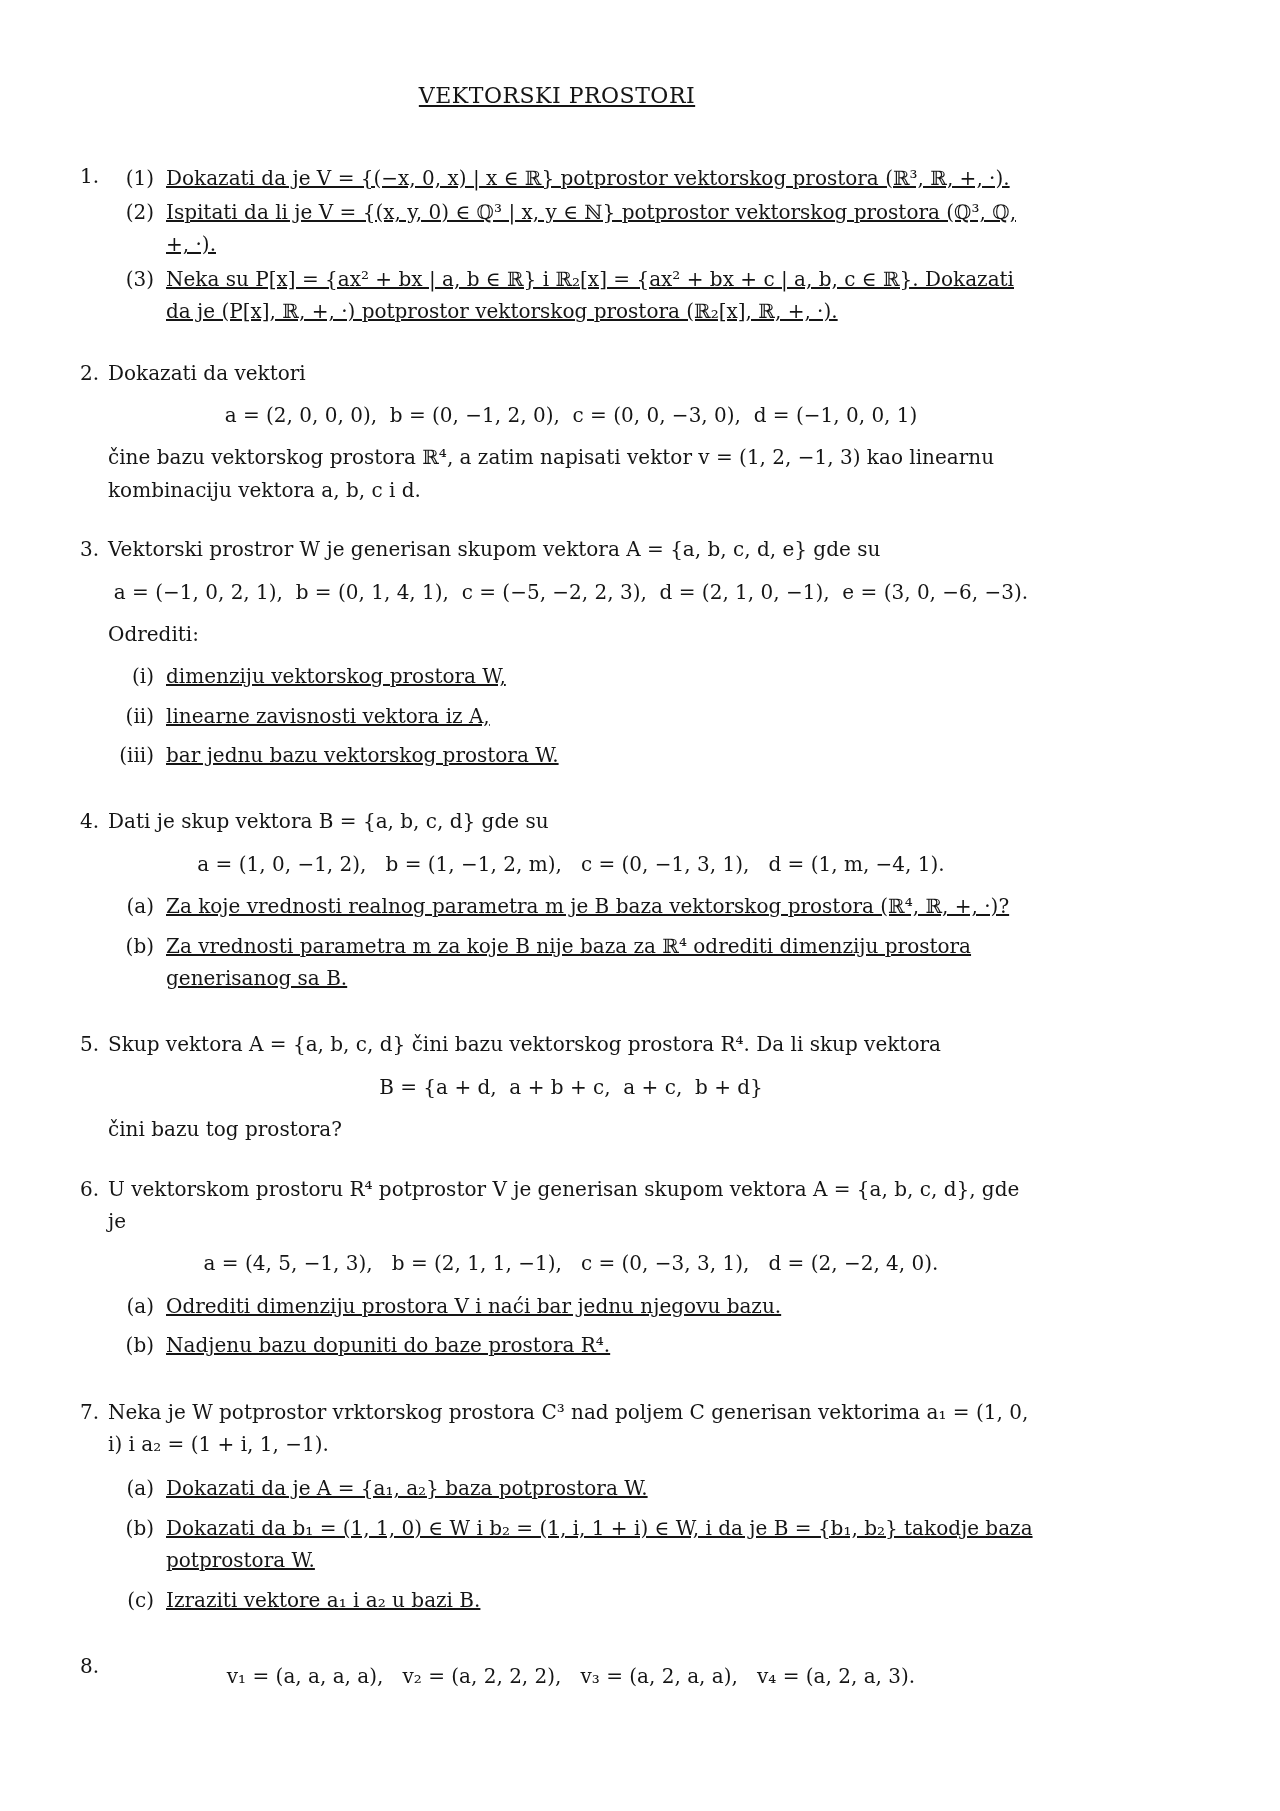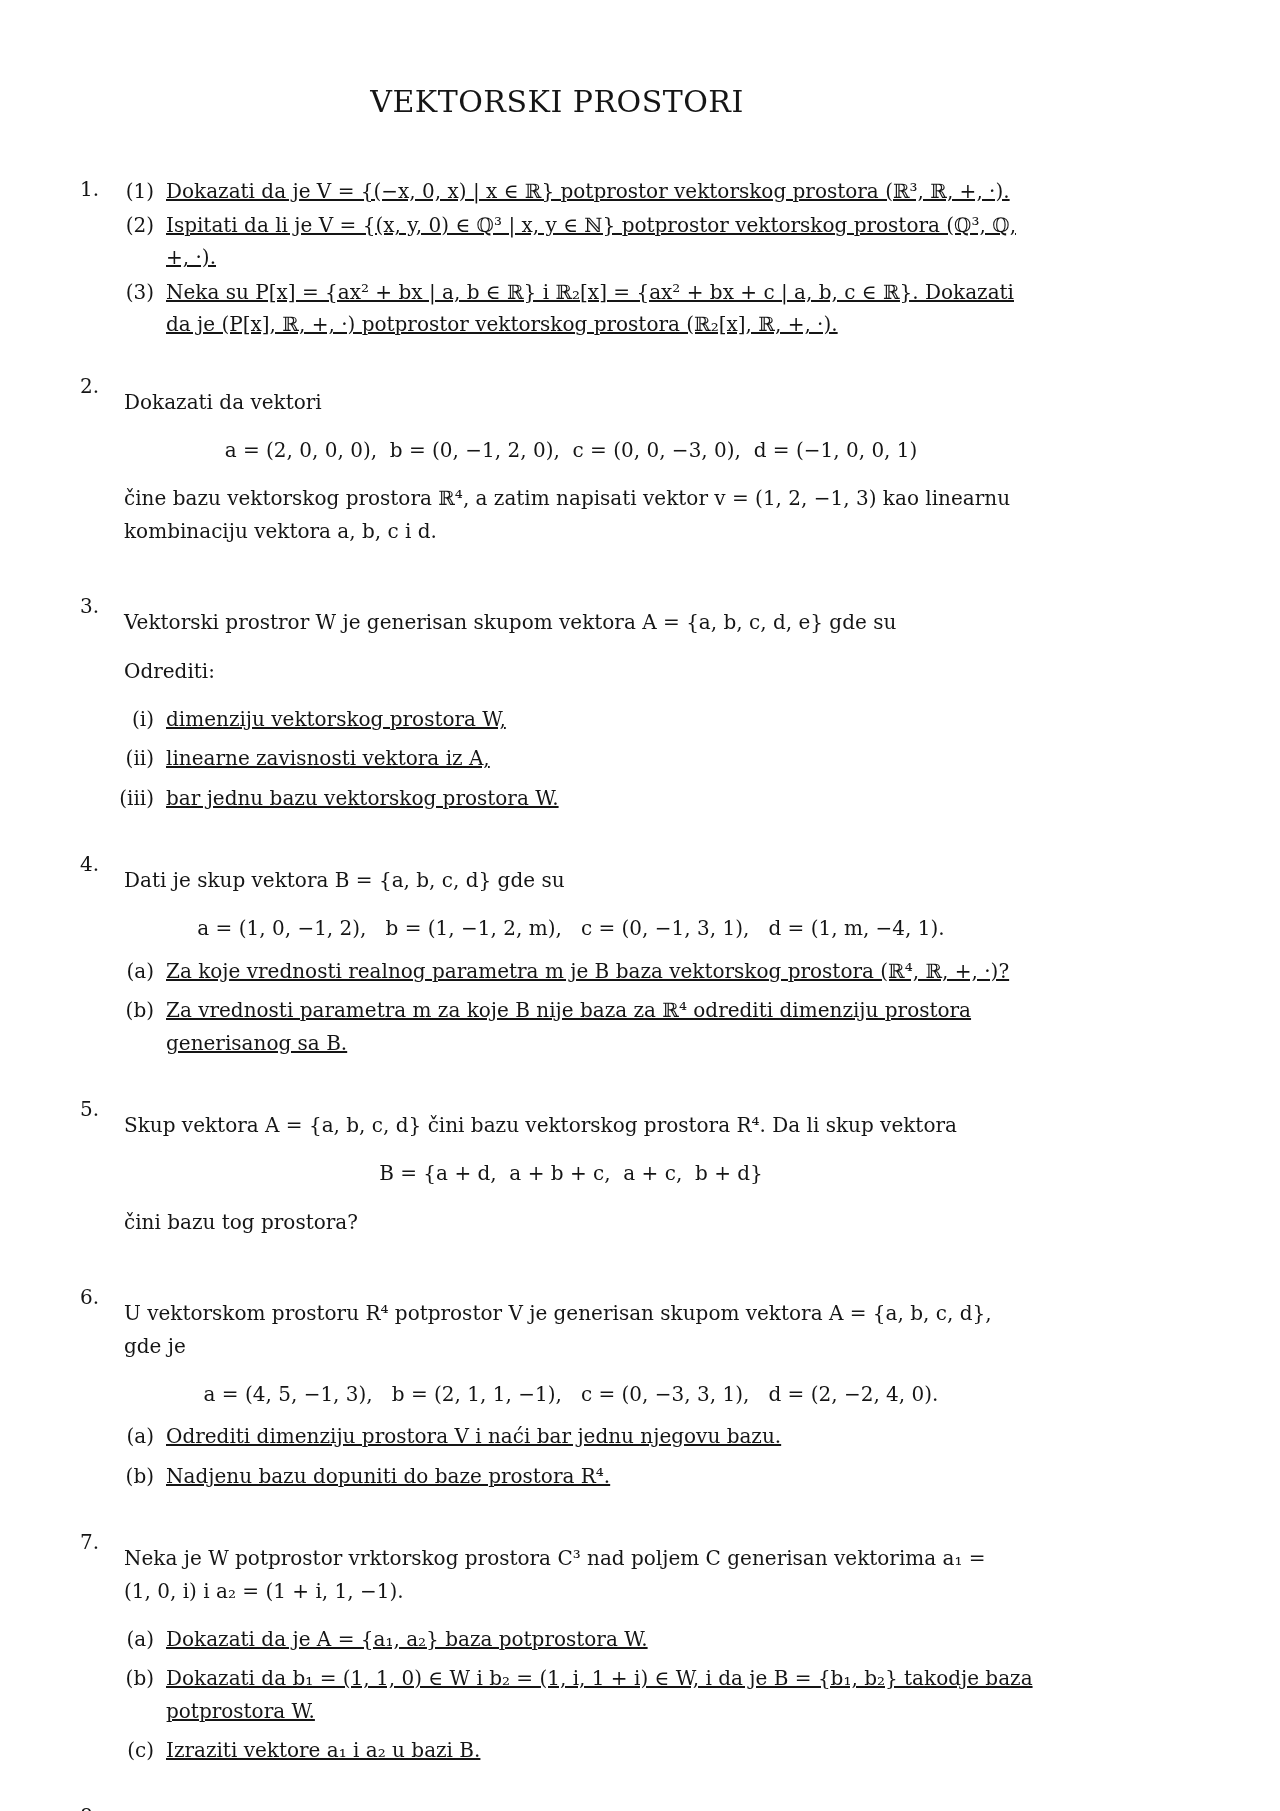--- a/index.html
+++ b/index.html
@@ -10,33 +10,34 @@
     margin: 0 auto;
     padding: 72px 246px 80px 80px; 
     font-family: "DejaVu Serif", "DejaVu Sans", "Liberation Serif", serif;
     font-size: 20px;
     line-height: 1.62;
     color: #151515;
     background: #ffffff;
   }
   .doc-title {
     text-align: center;
-    font-size: 30px;
+    font-size: 22px;
     letter-spacing: 0.5px;
     font-weight: 400;
     margin: 6px 0 46px 0;
+    text-decoration: underline;
   }
   .problem {
     display: flex;
     align-items: flex-start;
     margin-top: 27px;
   }
   .pnum { flex: 0 0 28px; }
   .pbody { flex: 1; min-width: 0; }
-  .para { margin: 16px; }
+  .para { margin: 0; }
   .equation {
     text-align: center;
     margin: 10px 0 10px 0;
     white-space: pre-wrap;
   }
   .subitem { display: flex; align-items: flex-start; margin: 2px 0; }
   .sublist-spaced .subitem { margin: 7px 0; }
   .slabel { flex: 0 0 46px; text-align: right; white-space: nowrap; }
   .stext { flex: 1; margin-left: 12px; min-width: 0; text-decoration: underline; }
 </style>
@@ -71,20 +72,21 @@
       <p class="para">Dokazati da vektori</p>
       <div class="equation">a = (2, 0, 0, 0),  b = (0, −1, 2, 0),  c = (0, 0, −3, 0),  d = (−1, 0, 0, 1)</div>
       <p class="para">čine bazu vektorskog prostora ℝ⁴, a zatim napisati vektor v = (1, 2, −1, 3) kao linearnu kombinaciju vektora a, b, c i d.</p>
     </div>
   </section>
 
   <section class="problem">
     <div class="pnum">3.</div>
     <div class="pbody">
       <p class="para">Vektorski prostror W je generisan skupom vektora A = {a, b, c, d, e} gde su</p>
+      <div class="equation">a = (−1, 0, 2, 1),  b = (0, 1, 4, 1),  c = (−5, −2, 2, 3),  d = (2, 1, 0, −1),  e = (3, 0, −6, −3).</div>
       <p class="para">Odrediti:</p>
       <div class="sublist-spaced" style="margin-top:10px;">
         <div class="subitem">
           <div class="slabel">(i)</div>
           <div class="stext">dimenziju vektorskog prostora W,</div>
         </div>
         <div class="subitem">
           <div class="slabel">(ii)</div>
           <div class="stext">linearne zavisnosti vektora iz A,</div>
         </div>

